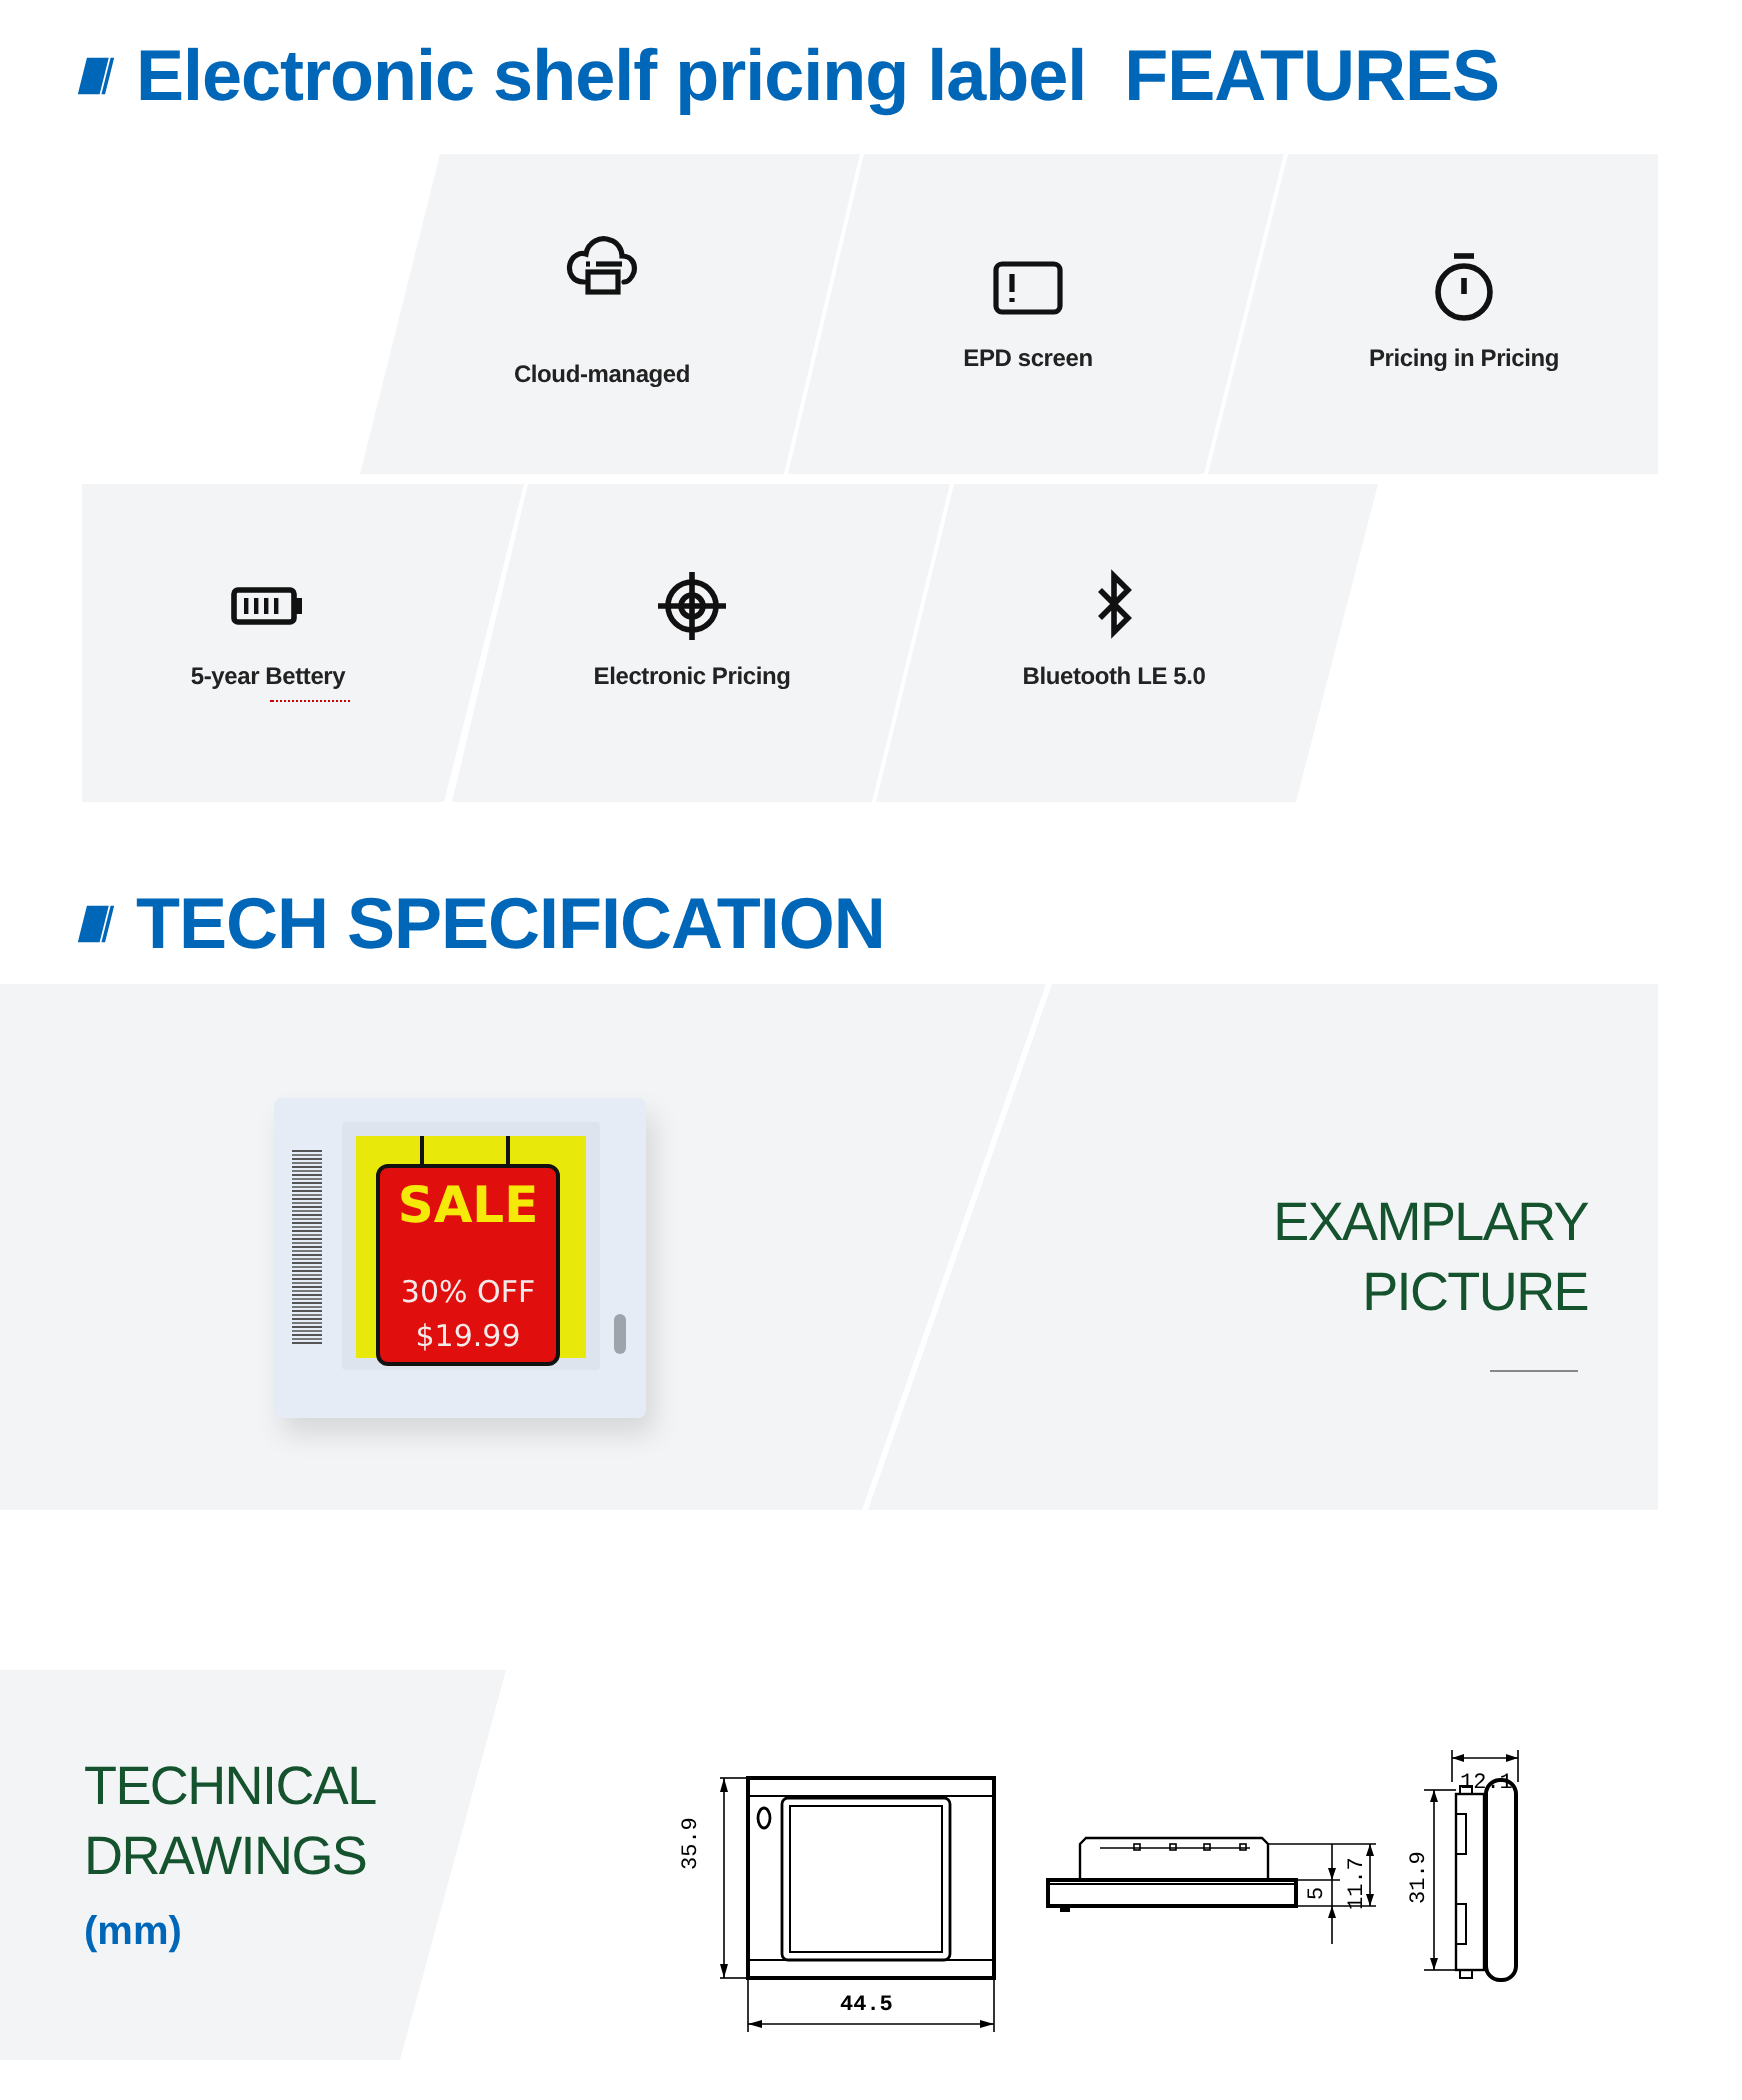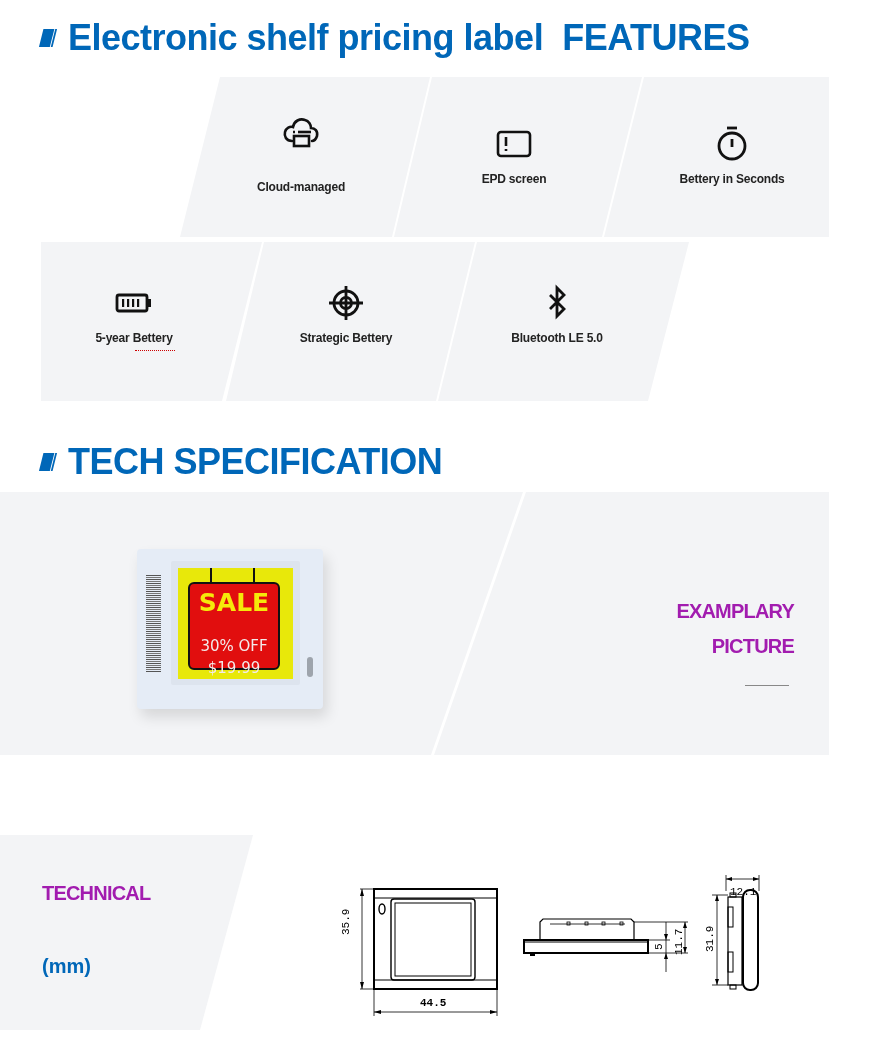--- a/index.html
+++ b/index.html
@@ -8,21 +8,21 @@
   .abs { position:absolute; }
   .heading { position:absolute; left:38px; display:flex; align-items:center;
              color:#0067b8; font-weight:bold; font-size:36px; letter-spacing:-0.5px; }
   .heading .mark { width:20px; height:20px; margin-right:10px; position:relative; }
   .bg-svg { position:absolute; left:0; top:0; }
   .feature { position:absolute; display:flex; flex-direction:column; align-items:center;
              width:180px; }
   .feature .ico { width:40px; height:40px; display:flex; align-items:center; justify-content:center; }
   .feature .lbl { margin-top:8px; font-size:12px; color:#222; font-weight:bold;
                   letter-spacing:-0.2px; white-space:nowrap; }
-  .blue-title { position:absolute; color:#a21caf; font-weight:bold; font-size:20px;
+  .blue-title { position:absolute; color:#14532d; font-weight:normal; font-size:27px;
                 line-height:35px; letter-spacing:-0.8px; }
   .dim { font-family:"Liberation Mono", monospace; font-size:11px; color:#000; }
 </style>
 </head>
 <body>
 
 <svg class="bg-svg" width="871" height="1050">
 
   <polygon points="220,77 430,77 392,237 180,237" fill="#f3f4f6"></polygon>
   <polygon points="432,77 642,77 602,237 394,237" fill="#f3f4f6"></polygon>
@@ -70,21 +70,21 @@
 </div>
 
 <div class="feature" style="left:642px; top:124px;">
   <div class="ico">
     <svg width="40" height="40" viewBox="0 0 40 40">
       <line x1="15" y1="4" x2="25" y2="4" stroke="#111" stroke-width="2.8"></line>
       <circle cx="20" cy="22" r="13" fill="none" stroke="#111" stroke-width="2.8"></circle>
       <line x1="20" y1="15" x2="20" y2="23" stroke="#111" stroke-width="2.8"></line>
     </svg>
   </div>
-  <div class="lbl">Bettery in Seconds</div>
+  <div class="lbl">Pricing in Pricing</div>
 </div>
 
 <div class="feature" style="left:44px; top:283px;">
   <div class="ico">
     <svg width="40" height="40" viewBox="0 0 40 40">
       <rect x="3" y="12" width="30" height="16" rx="2" fill="none" stroke="#111" stroke-width="2.8"></rect>
       <rect x="34" y="16" width="3" height="8" fill="#111"></rect>
       <rect x="8" y="16" width="2.2" height="8" fill="#111"></rect>
       <rect x="13" y="16" width="2.2" height="8" fill="#111"></rect>
       <rect x="18" y="16" width="2.2" height="8" fill="#111"></rect>
@@ -98,21 +98,21 @@
 
 <div class="feature" style="left:256px; top:283px;">
   <div class="ico">
     <svg width="40" height="40" viewBox="0 0 40 40">
       <circle cx="20" cy="20" r="12" fill="none" stroke="#111" stroke-width="2.8"></circle>
       <circle cx="20" cy="20" r="5.5" fill="none" stroke="#111" stroke-width="2.8"></circle>
       <line x1="20" y1="3" x2="20" y2="37" stroke="#111" stroke-width="2.8"></line>
       <line x1="3" y1="20" x2="37" y2="20" stroke="#111" stroke-width="2.8"></line>
     </svg>
   </div>
-  <div class="lbl">Strategic Bettery</div>
+  <div class="lbl">Electronic Pricing</div>
 </div>
 
 <div class="feature" style="left:467px; top:283px;">
   <div class="ico">
     <svg width="40" height="40" viewBox="0 0 40 40">
       <polyline points="13,12 27,26 20,33 20,5 27,12 13,26" fill="none" stroke="#111" stroke-width="2.8" stroke-linejoin="miter"></polyline>
     </svg>
   </div>
   <div class="lbl">Bluetooth LE 5.0</div>
 </div>
@@ -129,38 +129,39 @@
 
 <div class="abs" style="left:137px; top:549px; width:186px; height:160px; background:#e5ecf6; border-radius:4px; box-shadow:4px 8px 14px rgba(0,0,0,0.12);">
 
   <div class="abs" style="left:9px; top:26px; width:15px; height:98px; background:repeating-linear-gradient(180deg,#555 0 1px,#e5ecf6 1px 2px,#777 2px 3px,#e5ecf6 3px 4px);"></div>
 
   <div class="abs" style="left:34px; top:12px; width:129px; height:124px; background:#dde4ee; border-radius:2px;"></div>
 
   <div class="abs" style="left:41px; top:19px; width:115px; height:111px; background:#e8e80a;">
     <div class="abs" style="left:32px; top:0; width:2px; height:14px; background:#111;"></div>
     <div class="abs" style="left:75px; top:0; width:2px; height:14px; background:#111;"></div>
-    <div class="abs" style="left:10px; top:14px; width:92px; height:88px; background:#e10e0e; border:2px solid #111; border-radius:6px; box-sizing:border-box; display:flex; flex-direction:column; align-items:center;">
+    <div class="abs" style="left:10px; top:14px; width:92px; height:101px; background:#e10e0e; border:2px solid #111; border-radius:6px; box-sizing:border-box; display:flex; flex-direction:column; align-items:center;">
       <div style="color:#f5e90a; font-weight:bold; font-size:25px; line-height:28px; margin-top:5px; font-family:'DejaVu Sans', sans-serif;">SALE</div>
       <div style="color:#f3eaea; font-size:15px; line-height:20px; margin-top:19px; font-family:'DejaVu Sans', sans-serif;">30% OFF</div>
       <div style="color:#f3eaea; font-size:15px; line-height:20px; font-weight:normal; margin-top:2px; font-family:'DejaVu Sans', sans-serif;">$19.99</div>
     </div>
   </div>
 
   <div class="abs" style="left:170px; top:108px; width:6px; height:20px; background:#9ea4ac; border-radius:3px;"></div>
 </div>
 
 <div class="blue-title" style="right:77px; top:594px; text-align:right;">
   <div>EXAMPLARY</div>
   <div>PICTURE</div>
 </div>
 <div class="abs" style="left:745px; top:685px; width:44px; height:1px; background:#888;"></div>
 
 <div class="blue-title" style="left:42px; top:876px;">
   <div>TECHNICAL</div>
+  <div>DRAWINGS</div>
 </div>
 <div class="abs" style="left:42px; top:955px; color:#0067b8; font-weight:bold; font-size:20px;">(mm)</div>
 
 <svg class="abs" style="left:340px; top:870px;" width="170" height="150" viewBox="0 0 170 150">
   <rect x="34" y="19" width="123" height="100" fill="none" stroke="#000" stroke-width="2"></rect>
   <line x1="34" y1="28" x2="157" y2="28" stroke="#000" stroke-width="1"></line>
   <line x1="34" y1="110" x2="157" y2="110" stroke="#000" stroke-width="1"></line>
   <rect x="51" y="29" width="84" height="81" rx="3" fill="none" stroke="#000" stroke-width="1.4"></rect>
   <rect x="55" y="33" width="76" height="73" fill="none" stroke="#000" stroke-width="1"></rect>
   <ellipse cx="42" cy="39" rx="3" ry="5" fill="none" stroke="#000" stroke-width="1.4"></ellipse>

